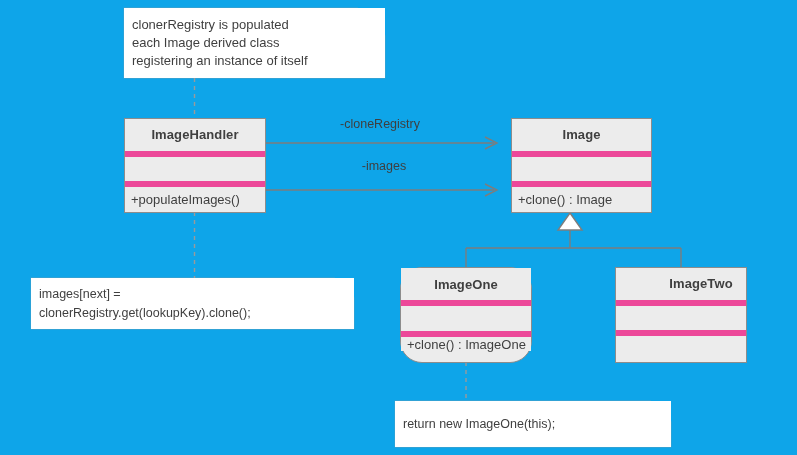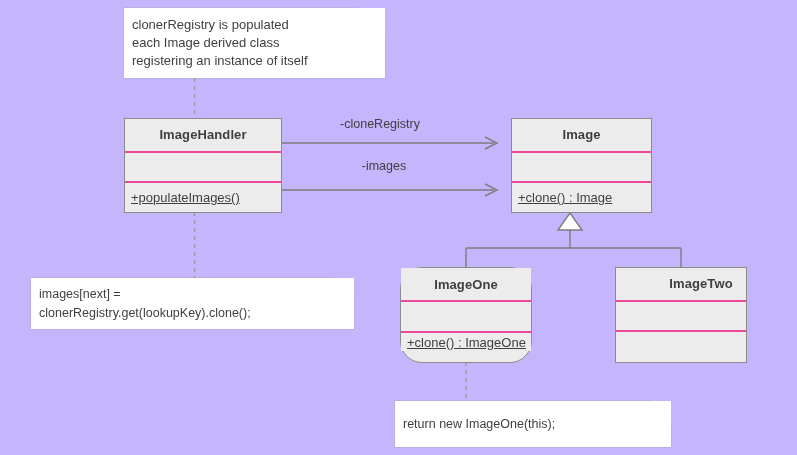--- a/index.html
+++ b/index.html
@@ -4,21 +4,21 @@
 <style>
   html, body {
     margin: 0;
     padding: 0;
     background: #ffffff;
   }
   #canvas {
     position: relative;
     width: 797px;
     height: 455px;
-    background: #c4b5fd;
+    background: #0ea5e9;
     font-family: "Liberation Sans", sans-serif;
     overflow: hidden;
   }
   svg.layer {
     position: absolute;
     left: 0;
     top: 0;
     width: 797px;
     height: 455px;
     pointer-events: none;
@@ -34,22 +34,21 @@
     display: flex;
     flex-direction: column;
   }
   .compartment {
     box-sizing: border-box;
     display: flex;
     align-items: center;
     background: #ececec;
   }
   .compartment + .compartment {
-    border-top: 2px solid #ec4899;
-    text-decoration: underline;
+    border-top: 6px solid #ec4899;
   }
   .cmp-title {
     justify-content: center;
     font-weight: bold;
     font-size: 13px;
     color: #3f3f3f;
     letter-spacing: 0.1px;
   }
   .cmp-body {
     justify-content: flex-start;
@@ -158,21 +157,21 @@
       <span class="note-line">clonerRegistry.get(lookupKey).clone();</span>
     </div>
   </div>
 
   <div class="uml-note note-mono" style="left:395px; top:401px; width:276px; height:46px;">
     <div class="note-text">
       <span class="note-line">return new ImageOne(this);</span>
     </div>
   </div>
 
-  <div class="uml-class" style="left:124px; top:118px; width:158px; height:95px;">
+  <div class="uml-class" style="left:124px; top:118px; width:142px; height:95px;">
     <div class="compartment cmp-title" style="height:32px;">ImageHandler</div>
     <div class="compartment cmp-body" style="height:31px;"></div>
     <div class="compartment cmp-body" style="height:31px;">+populateImages()</div>
   </div>
 
   <div class="uml-class" style="left:500px; top:118px; width:141px; height:95px;margin-left:11px;">
     <div class="compartment cmp-title" style="height:32px;">Image</div>
     <div class="compartment cmp-body" style="height:31px;"></div>
     <div class="compartment cmp-body" style="height:31px;">+clone() : Image</div>
   </div>

